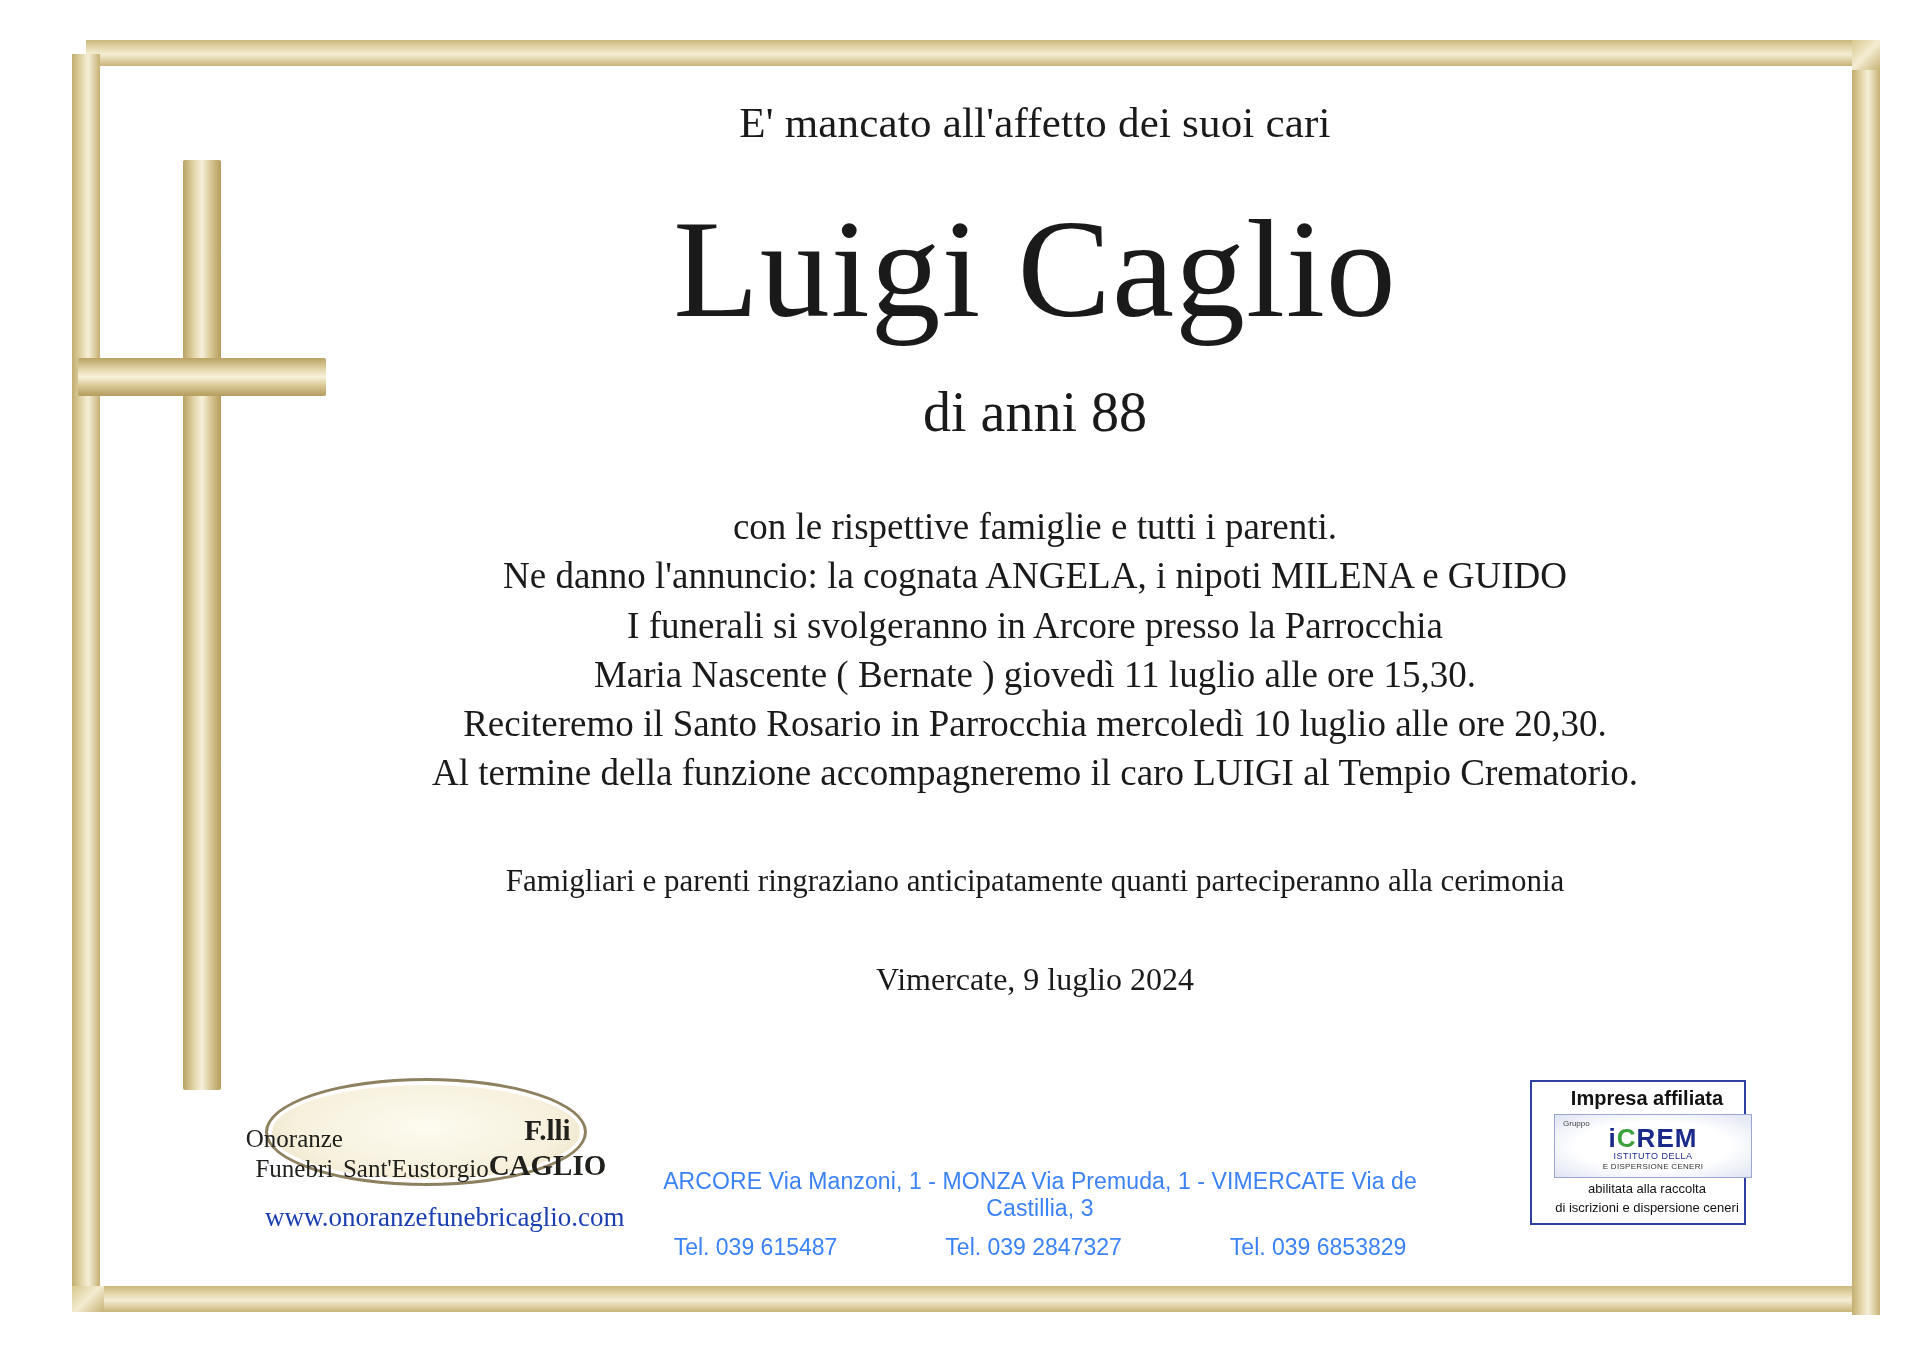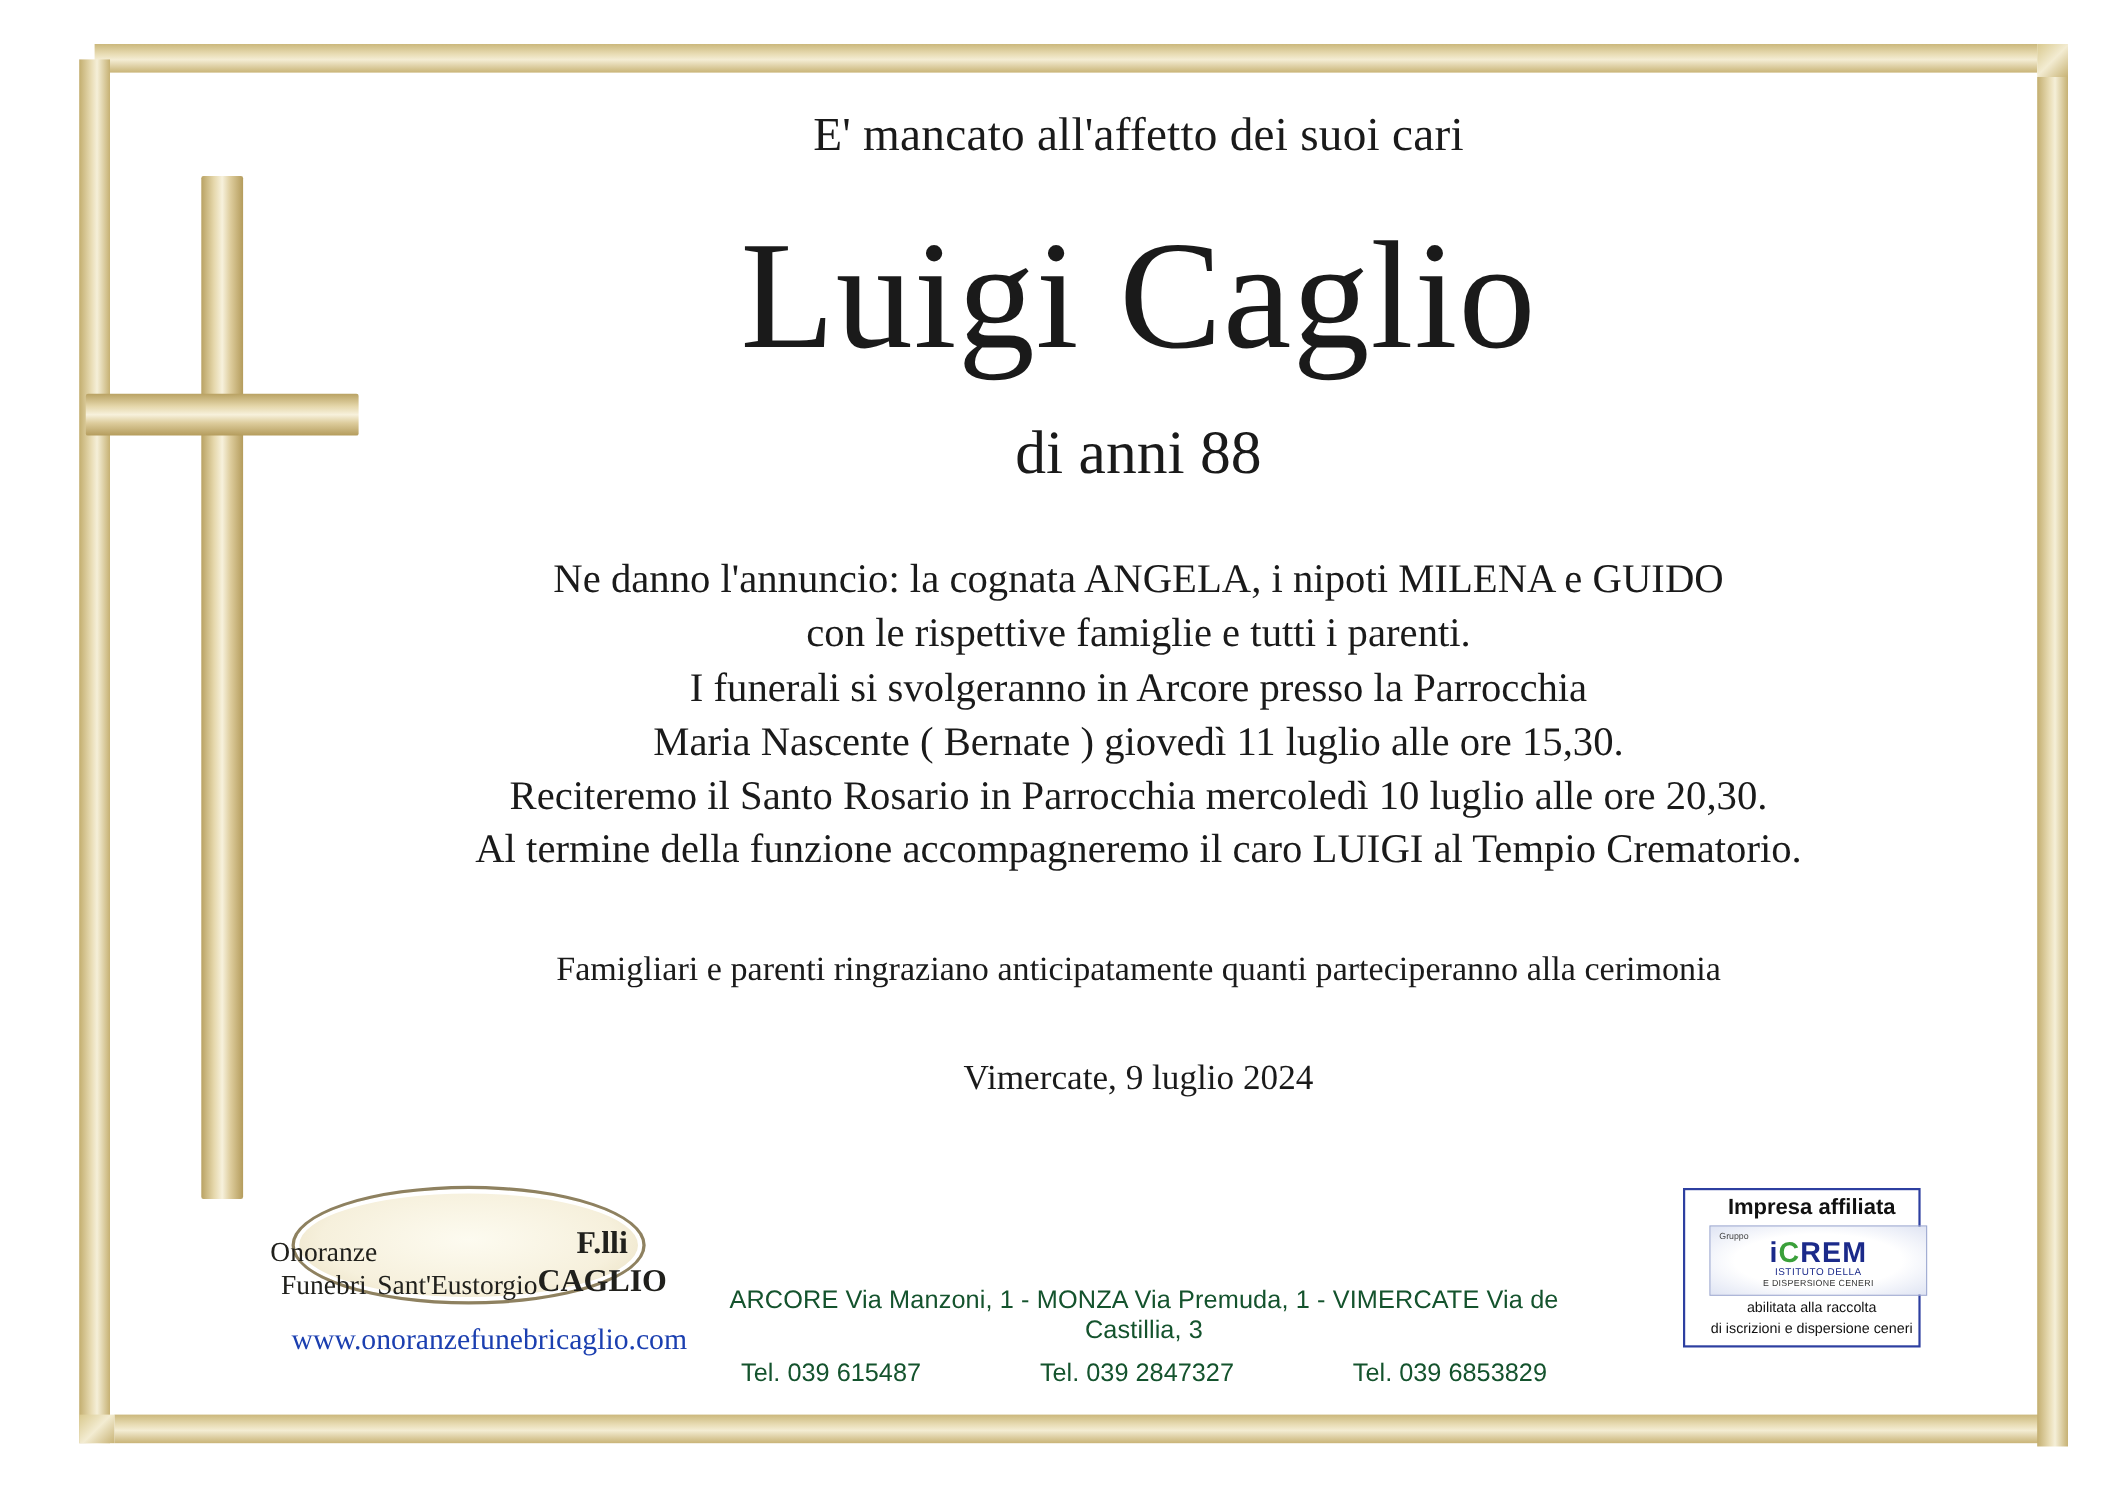--- a/index.html
+++ b/index.html
@@ -173,21 +173,21 @@
   }
 
   
   .addresses {
     position: absolute;
     left: 630px;
     top: 1168px;
     width: 820px;
     text-align: center;
     font-family: "Liberation Sans", sans-serif;
-    color: #14532d;
+    color: #3b82f6;
   }
   .addr-line {
     font-size: 23px;
     letter-spacing: 0.1px;
   }
   .phones {
     margin-top: 12px;
     font-size: 23px;
     display: flex;
     justify-content: center;
@@ -279,22 +279,22 @@
   <div class="cross">
     <div class="vert"></div>
     <div class="horiz"></div>
   </div>
 
   <div class="content">
     <div class="line-intro">E' mancato all'affetto dei suoi cari</div>
     <div class="name">Luigi Caglio</div>
     <div class="age">di anni 88</div>
     <div class="announce">
+      <div>con le rispettive famiglie e tutti i parenti.</div>
       <div>Ne danno l'annuncio: la cognata ANGELA, i nipoti MILENA e GUIDO</div>
-      <div>con le rispettive famiglie e tutti i parenti.</div>
       <div>I funerali si svolgeranno in Arcore presso la Parrocchia</div>
       <div>Maria Nascente ( Bernate ) giovedì 11 luglio alle ore 15,30.</div>
       <div>Reciteremo il Santo Rosario in Parrocchia mercoledì 10 luglio alle ore 20,30.</div>
       <div>Al termine della funzione accompagneremo il caro LUIGI al Tempio Crematorio.</div>
     </div>
     <div class="thanks">Famigliari e parenti ringraziano anticipatamente quanti parteciperanno alla cerimonia</div>
     <div class="place-date">Vimercate, 9 luglio 2024</div>
   </div>
 
   <div class="fh-logo">

